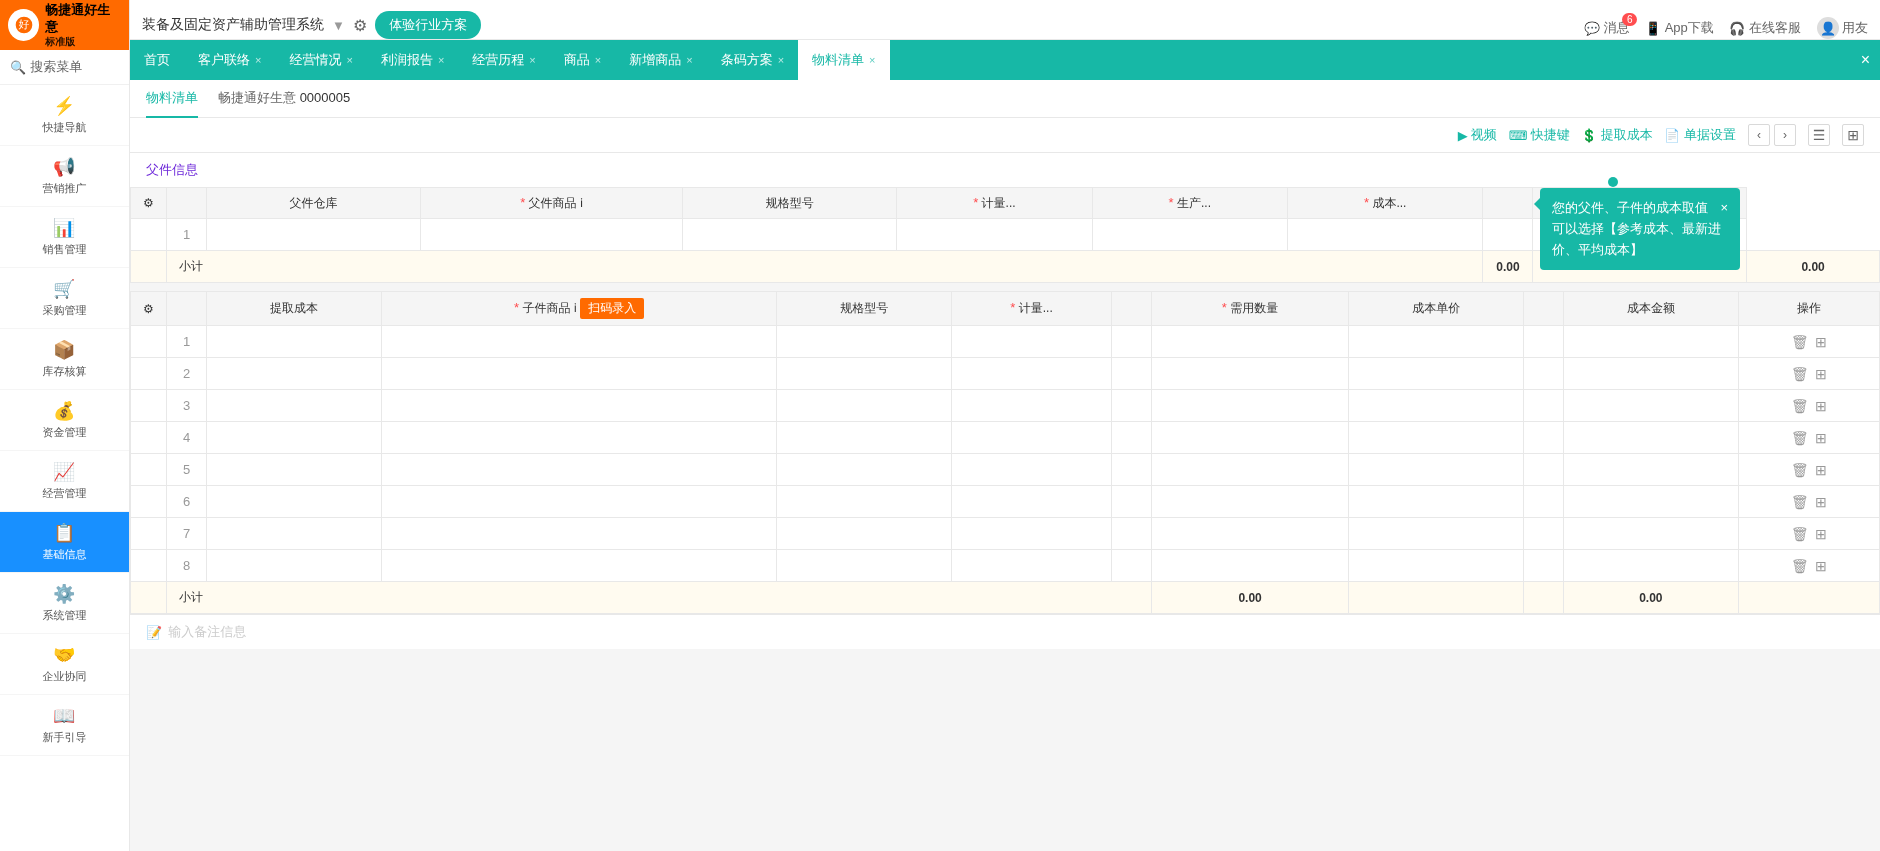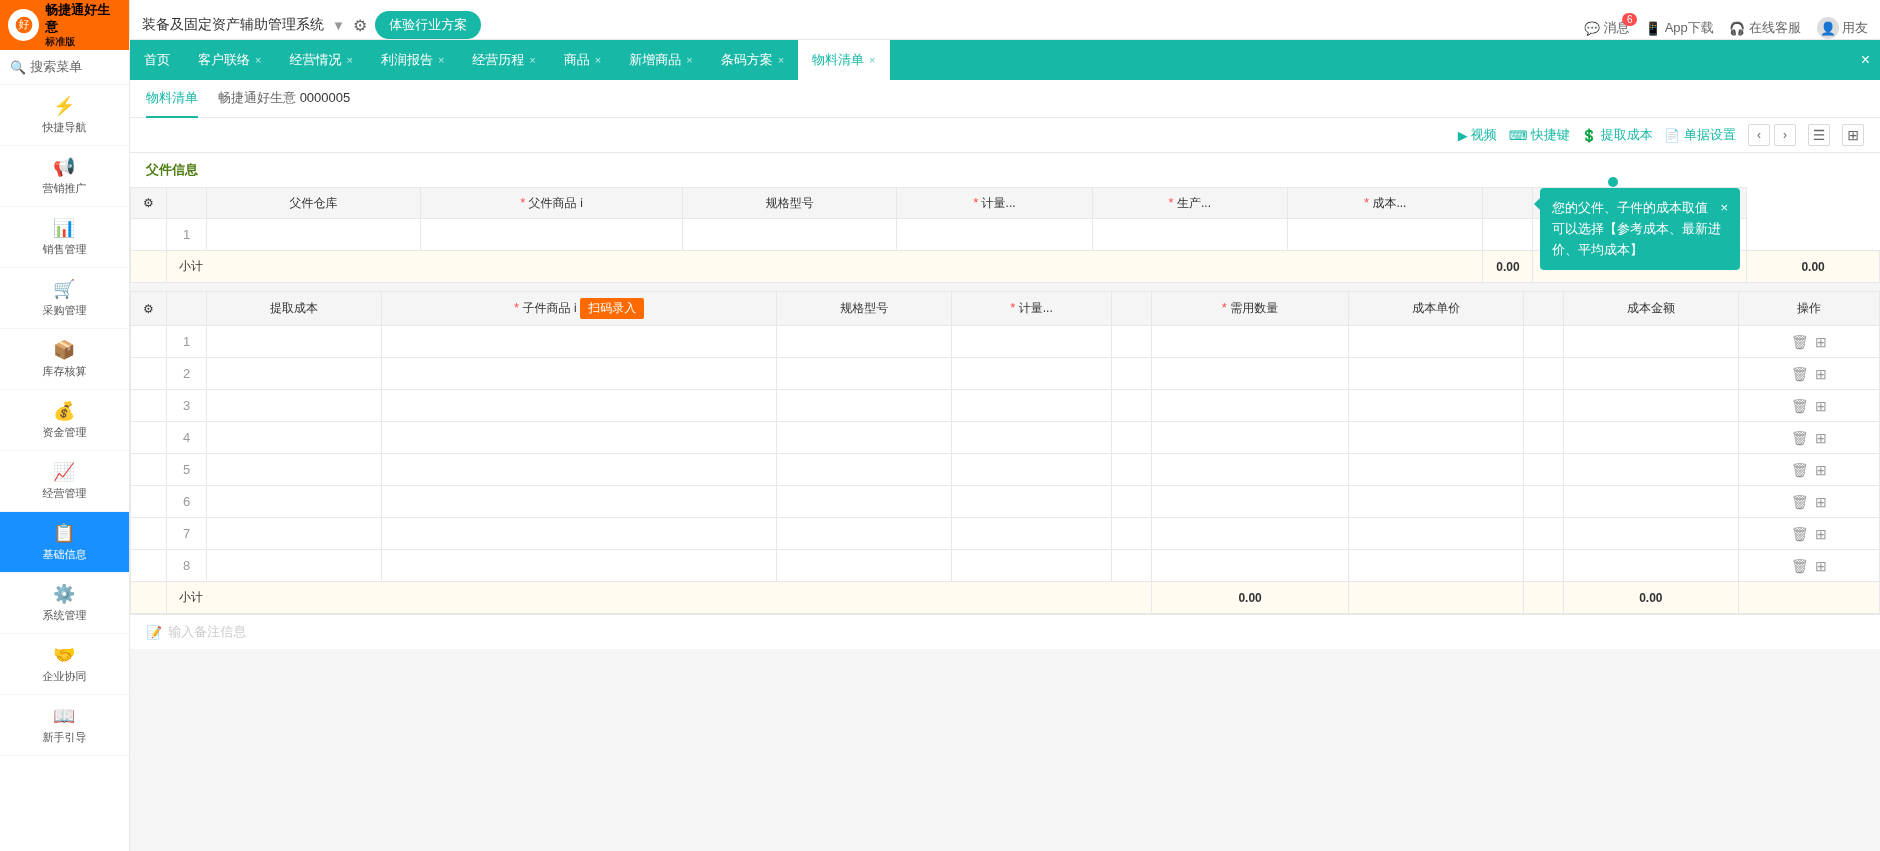--- a/index.html
+++ b/index.html
@@ -50,21 +50,21 @@
 
     
     .toolbar { background: #fff; display: flex; align-items: center; justify-content: flex-end; padding: 6px 16px; gap: 12px; border-bottom: 1px solid #e8e8e8; flex-shrink: 0; }
     .toolbar-btn { display: flex; align-items: center; gap: 3px; color: #17b8a6; cursor: pointer; font-size: 12px; }
     .toolbar-nav { display: flex; align-items: center; gap: 4px; }
     .toolbar-nav-btn { width: 22px; height: 22px; border: 1px solid #d9d9d9; border-radius: 2px; display: flex; align-items: center; justify-content: center; cursor: pointer; font-size: 12px; color: #666; }
     .toolbar-grid-btn { width: 22px; height: 22px; border: 1px solid #d9d9d9; border-radius: 2px; display: flex; align-items: center; justify-content: center; cursor: pointer; font-size: 14px; color: #666; }
 
     
     .table-section { background: #fff; margin: 0; flex-shrink: 0; }
-    .section-title { font-size: 13px; font-weight: bold; color: #4d7c0f; padding: 8px 16px; }
+    .section-title { font-size: 13px; font-weight: normal; color: #6d28d9; padding: 8px 16px; }
     .data-table { width: 100%; border-collapse: collapse; }
     .data-table th { background: #f5f5f5; border: 1px solid #e8e8e8; padding: 6px 8px; font-size: 12px; color: #333; font-weight: 500; white-space: nowrap; text-align: center; }
     .data-table td { border: 1px solid #e8e8e8; padding: 5px 8px; font-size: 12px; color: #333; height: 32px; text-align: center; }
     .data-table tr.subtotal td { background: #fffbf0; font-weight: 500; }
     .data-table td.subtotal-label { text-align: left; padding-left: 12px; }
     .th-settings { width: 36px; background: #f5f5f5; }
     .th-num { width: 40px; }
     .required { color: #ff4d4f; }
     .scan-btn { background: #ff6a00; color: #fff; border: none; padding: 2px 8px; border-radius: 2px; font-size: 12px; cursor: pointer; text-align: center; }
     .action-cell { display: flex; align-items: center; justify-content: center; gap: 6px; }

